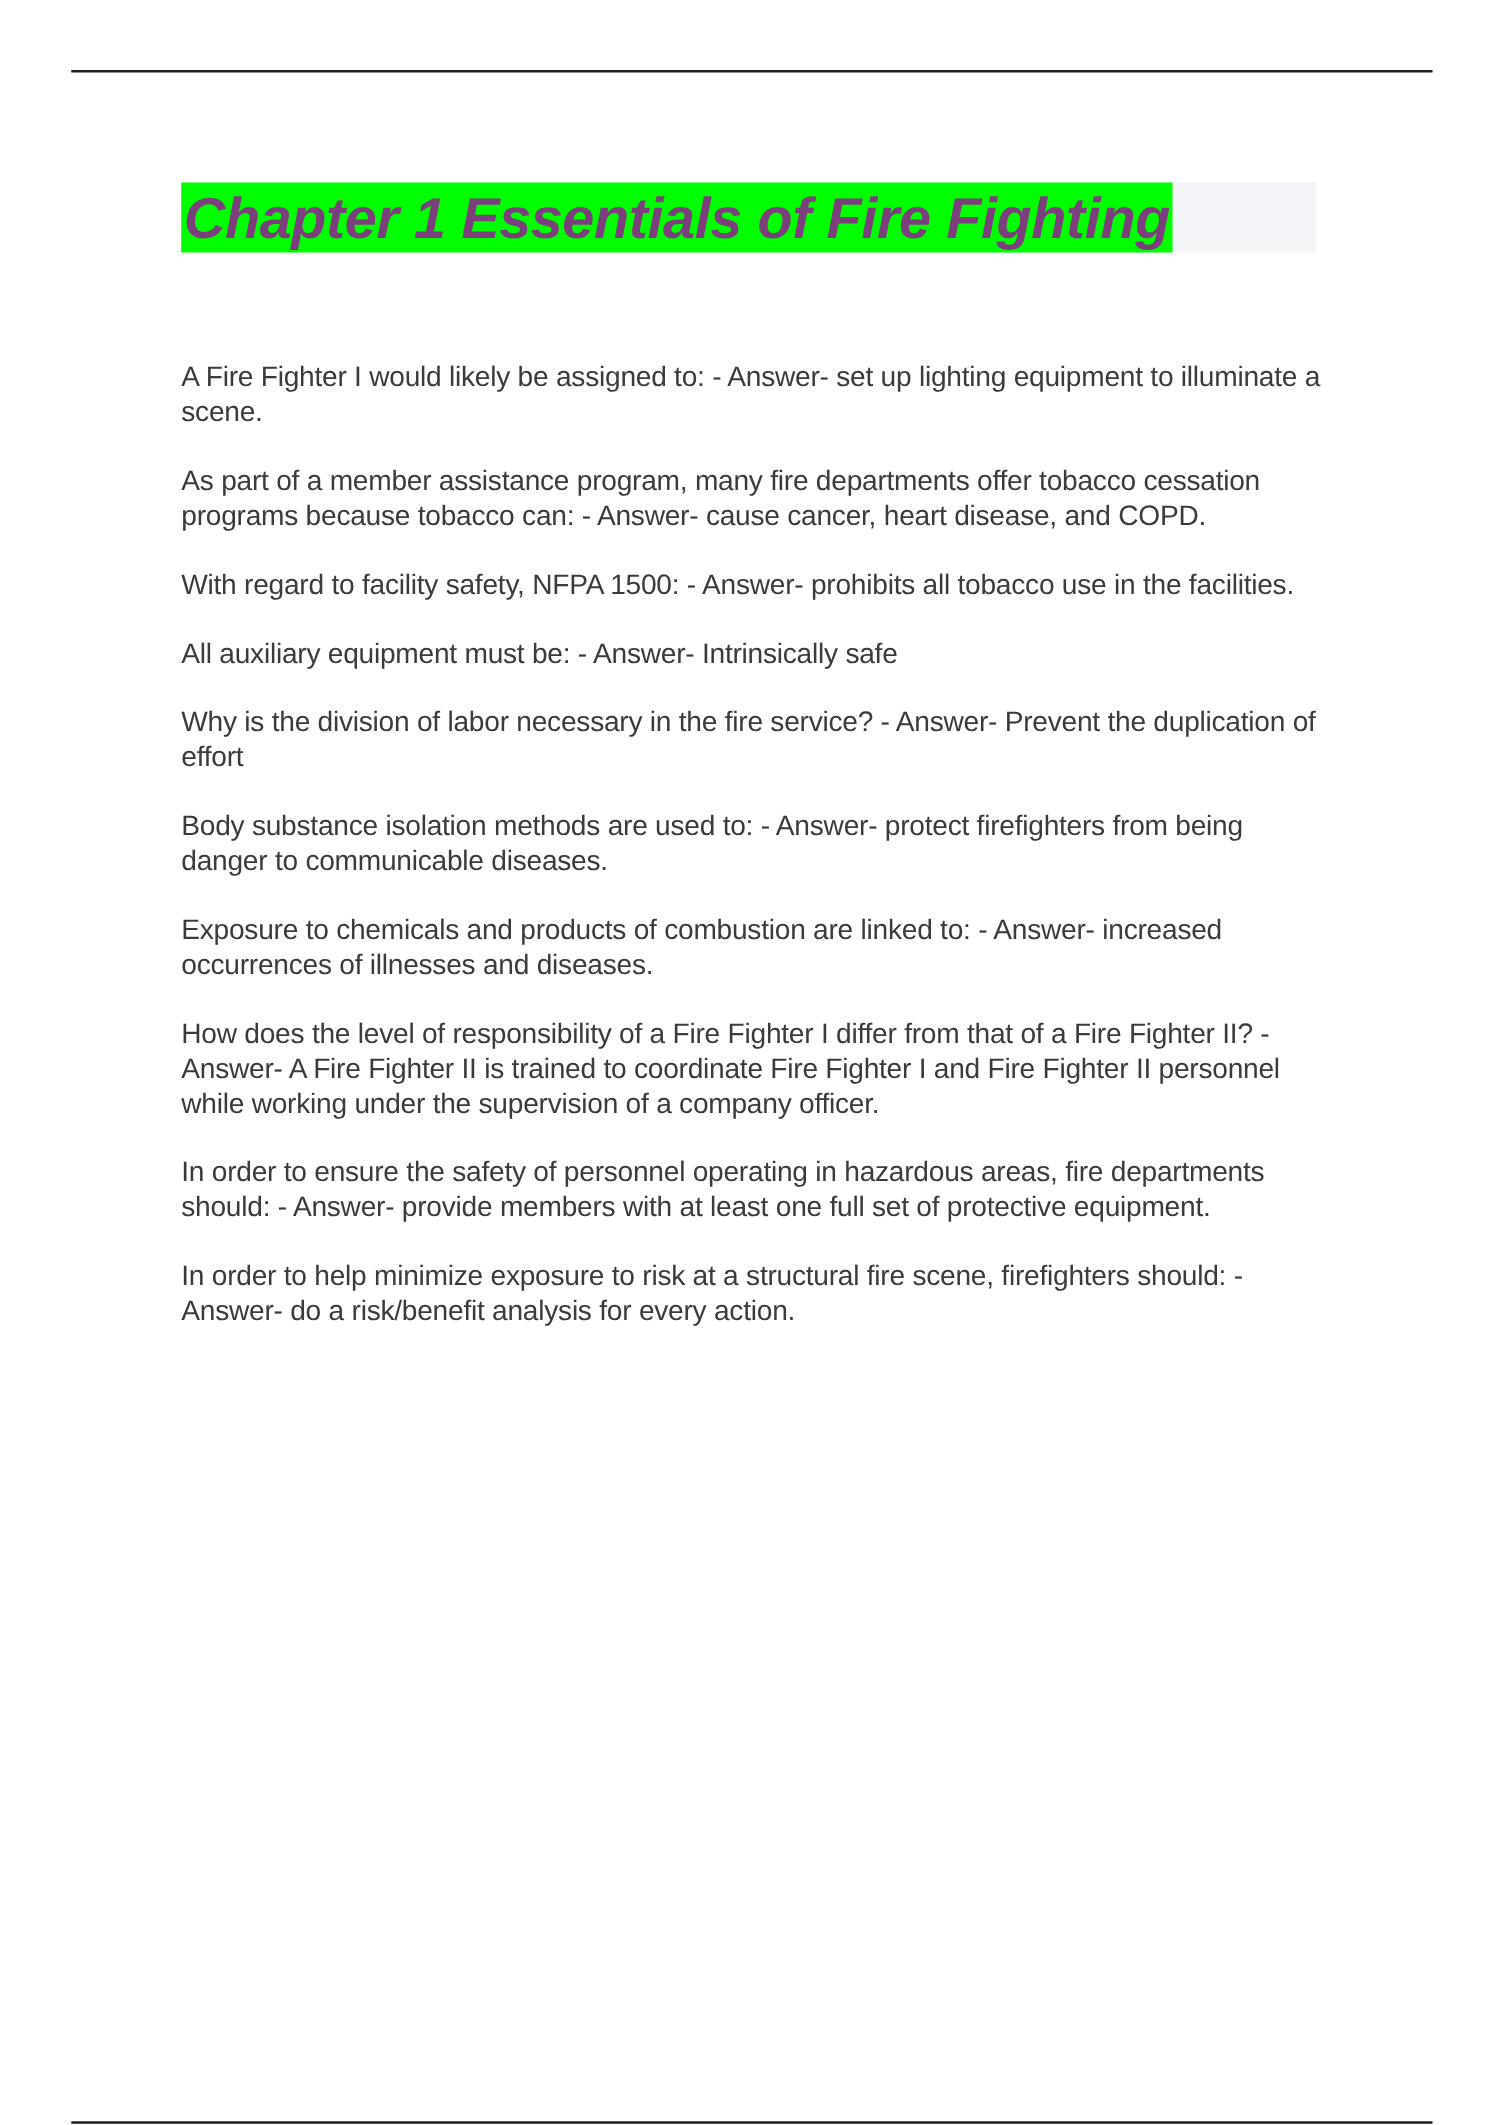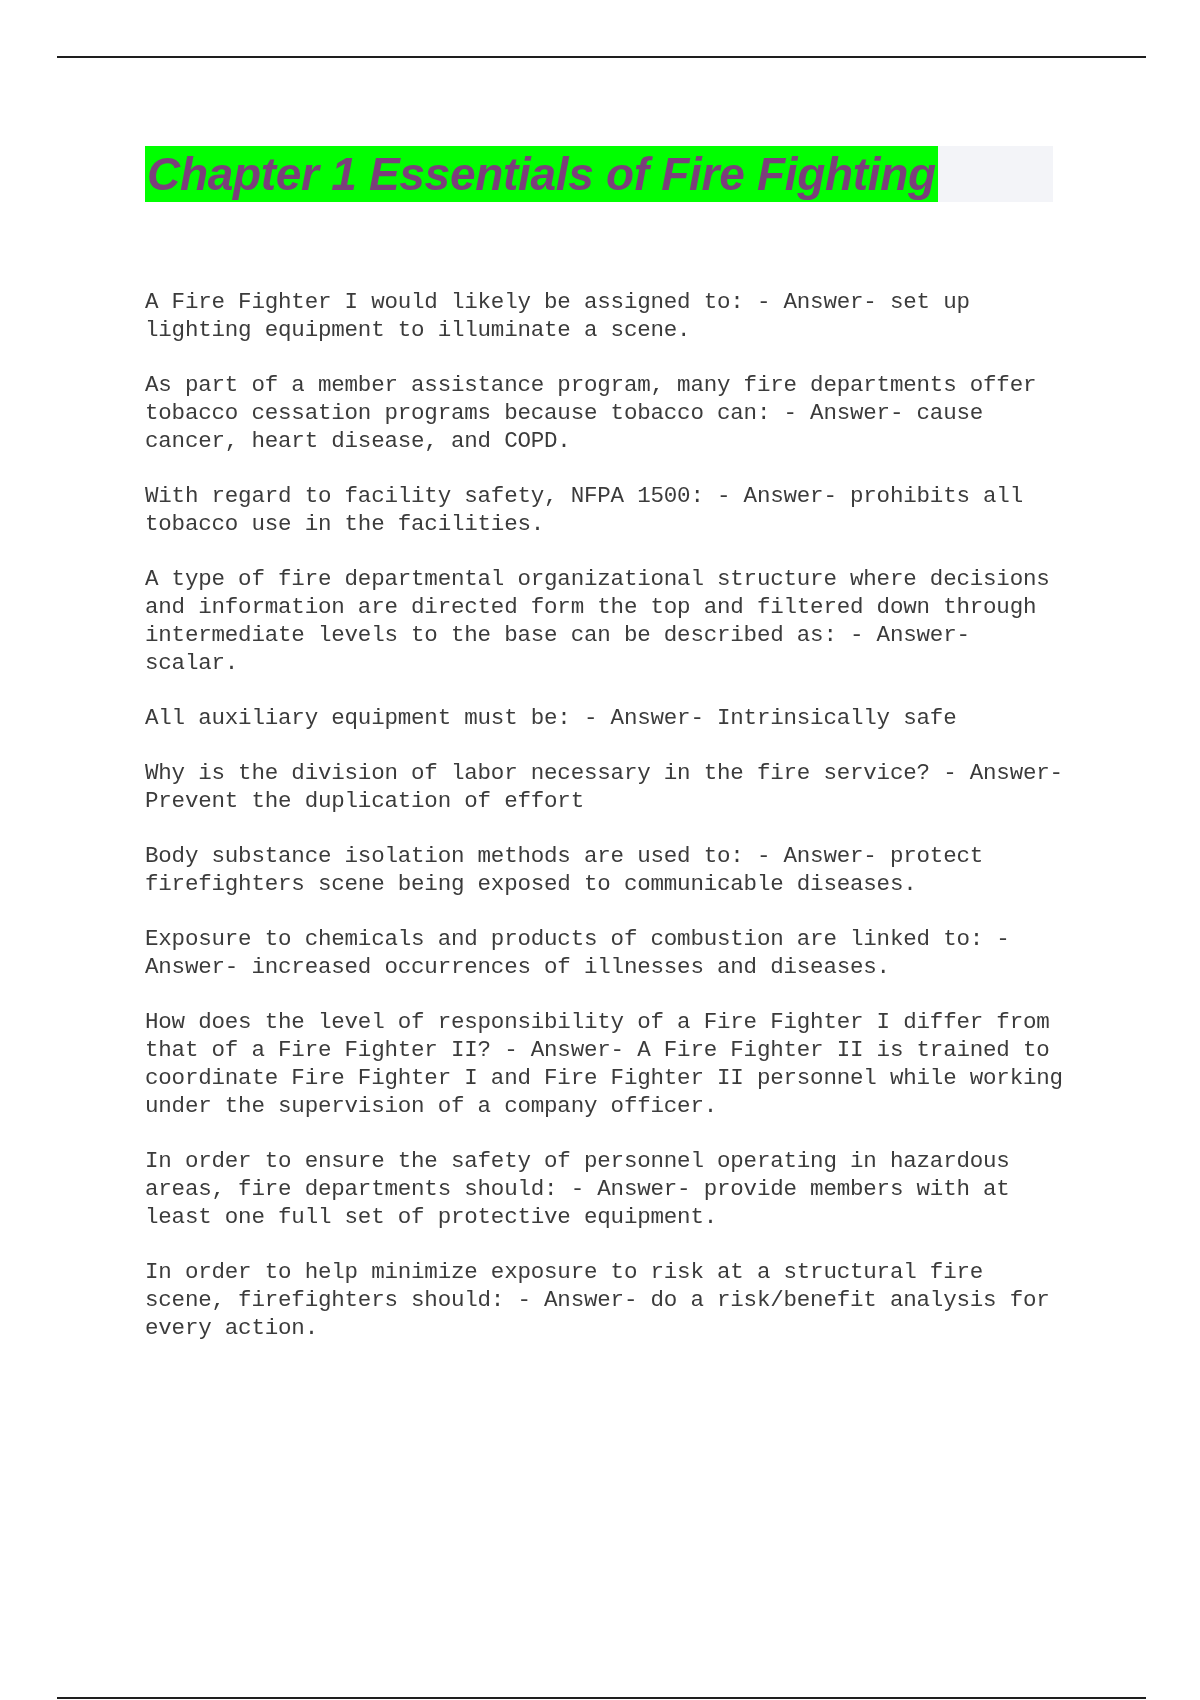--- a/index.html
+++ b/index.html
@@ -18,38 +18,37 @@
     }
     .title {
       display: inline-block; background: #00ff00; color: #7b3f7b;
       font-weight: bold; font-size: 46px; line-height: 56px; height: 56px;
       padding: 0 2px 0 2px; letter-spacing: -0.3px; white-space: nowrap; font-style: italic;
     }
     .qa-list {
       position: absolute; left: 145px; top: 288px; width: 920px;
       color: #3b3b3b; font-size: 22.5px; line-height: 28px; letter-spacing: -0.2px;
     }
-    .qa { margin: 0 0 27px 0; font-family: Liberation Mono, monospace; }
+    .qa { margin: 0 0 27px 0; }
   </style>
 </head>
 <body>
 
 <div class="rule top"></div>
 
 <div class="title-wrap">
   <span class="title">Chapter 1 Essentials of Fire Fighting</span>
 </div>
 
 <div class="qa-list">
   <p class="qa">A Fire Fighter I would likely be assigned to: - Answer- set up lighting equipment to illuminate a scene.</p>
   <p class="qa">As part of a member assistance program, many fire departments offer tobacco cessation programs because tobacco can: - Answer- cause cancer, heart disease, and COPD.</p>
   <p class="qa">With regard to facility safety, NFPA 1500: - Answer- prohibits all tobacco use in the facilities.</p>
-  <p class="qa">A type of fire departmental organizational structure where decisions and information are directed form the top and filtered down through intermediate levels to the base can be described as: - Answer- scalar.</p>
   <p class="qa">All auxiliary equipment must be: - Answer- Intrinsically safe</p>
   <p class="qa">Why is the division of labor necessary in the fire service? - Answer- Prevent the duplication of effort</p>
-  <p class="qa">Body substance isolation methods are used to: - Answer- protect firefighters scene being exposed to communicable diseases.</p>
+  <p class="qa">Body substance isolation methods are used to: - Answer- protect firefighters from being danger to communicable diseases.</p>
   <p class="qa">Exposure to chemicals and products of combustion are linked to: - Answer- increased occurrences of illnesses and diseases.</p>
   <p class="qa">How does the level of responsibility of a Fire Fighter I differ from that of a Fire Fighter II? - Answer- A Fire Fighter II is trained to coordinate Fire Fighter I and Fire Fighter II personnel while working under the supervision of a company officer.</p>
   <p class="qa">In order to ensure the safety of personnel operating in hazardous areas, fire departments should: - Answer- provide members with at least one full set of protective equipment.</p>
   <p class="qa">In order to help minimize exposure to risk at a structural fire scene, firefighters should: - Answer- do a risk/benefit analysis for every action.</p>
 </div>
 
 <div class="rule bottom"></div>
 
 </body></html>

